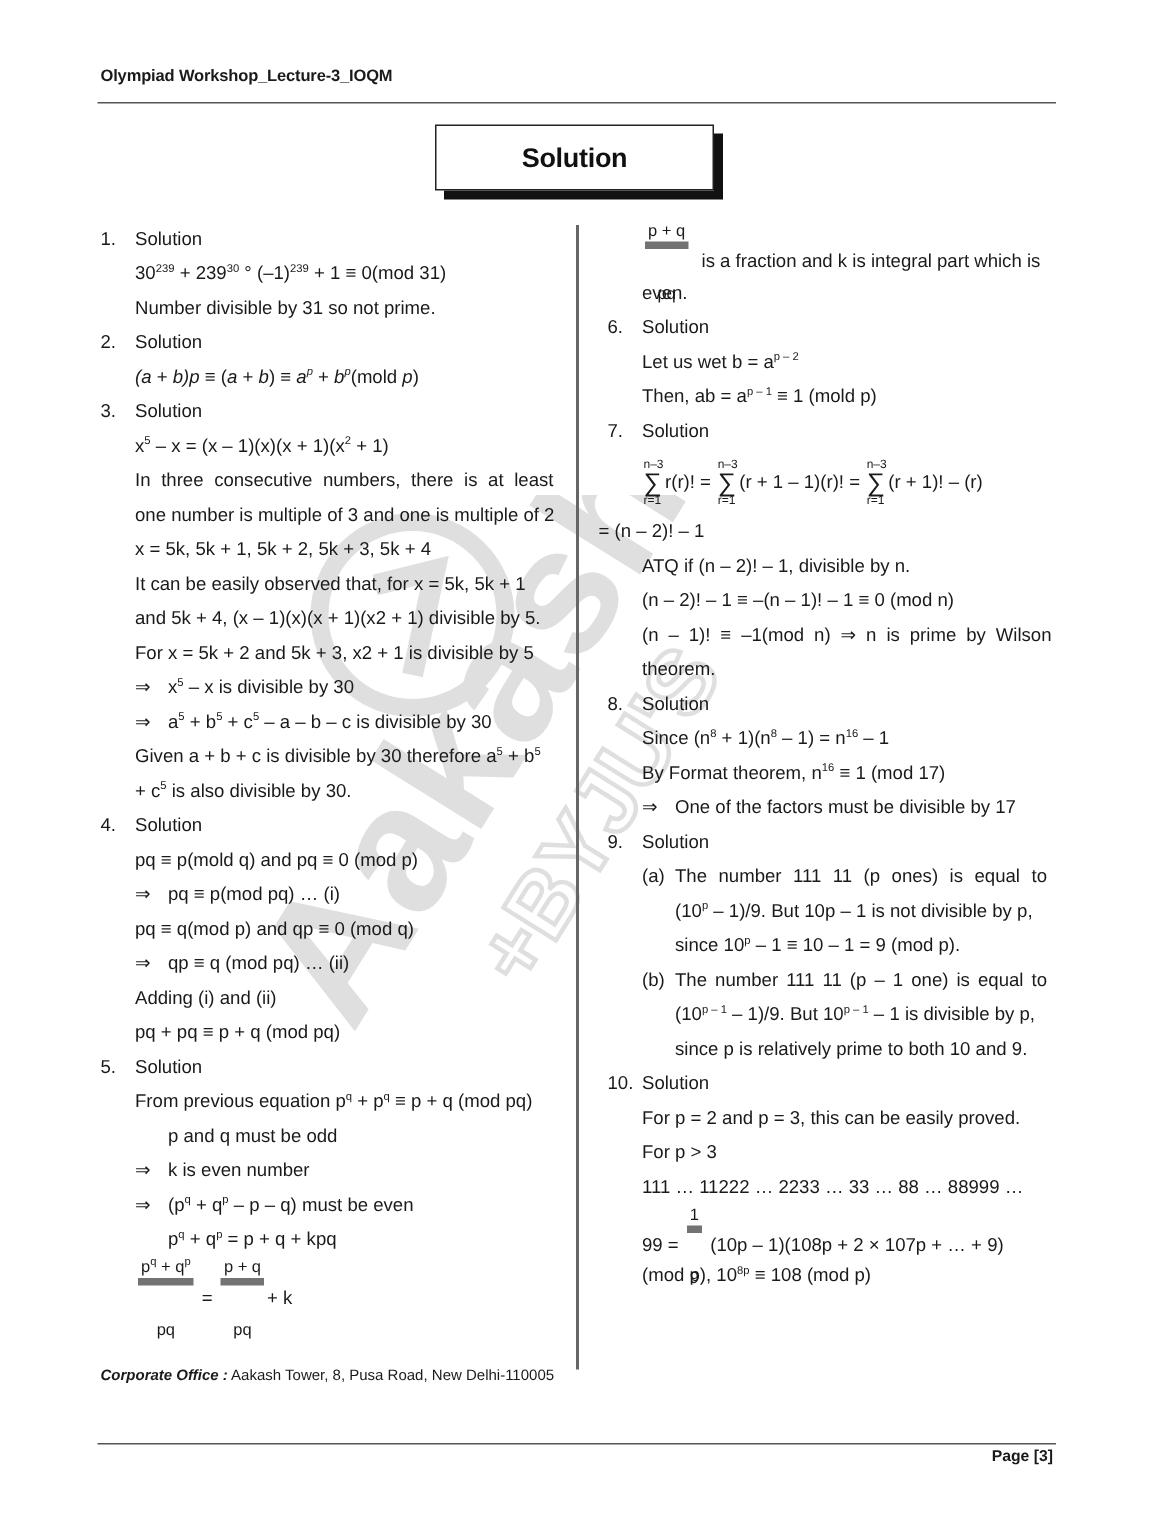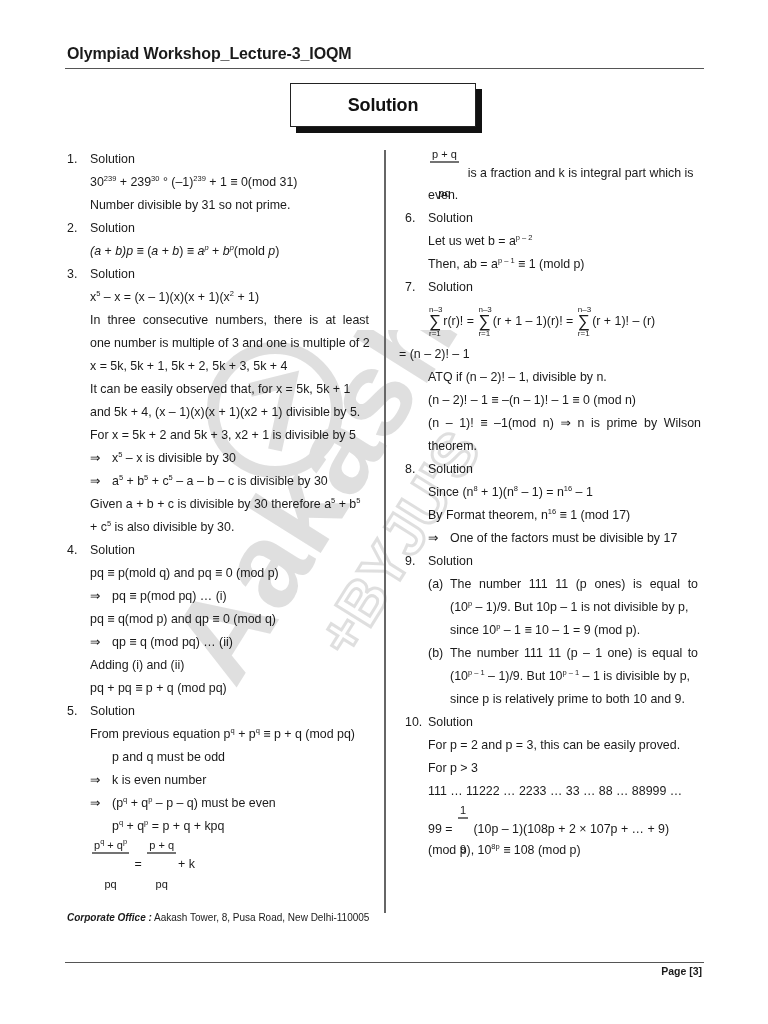--- a/index.html
+++ b/index.html
@@ -1,19 +1,19 @@
 <!DOCTYPE html>
 <html><head>
   <meta charset="utf-8">
   <style>
     * { box-sizing: border-box; margin: 0; padding: 0; }
     html, body { width: 768px; height: 1024px; background: #ffffff; overflow: hidden; }
     body { position: relative; font-family: "Liberation Sans", sans-serif; color: #1a1a1a; font-size: 12.4px; }
 
-    .page-header { position: absolute; left: 67px; top: 45px; font-size: 16px; font-weight: bold; letter-spacing: -0.1px; }
+    .page-header { position: absolute; left: 67px; top: 45px; font-size: 11px; font-weight: bold; letter-spacing: -0.1px; }
     .header-rule { position: absolute; left: 65px; right: 64px; top: 68px; height: 0; border-top: 1.2px solid #555; }
 
     .title-box-wrap { position: absolute; left: 290px; top: 83px; width: 192px; height: 50px; }
     .title-shadow { position: absolute; left: 6px; top: 6px; width: 186px; height: 44px; background: #111; }
     .title-box { position: absolute; left: 0; top: 0; width: 186px; height: 44px; background: #fff; border: 1.2px solid #222; display: flex; align-items: center; justify-content: center; }
     .title-text { font-size: 18px; font-weight: bold; color: #111; letter-spacing: -0.2px; }
 
     .col-divider { position: absolute; left: 384px; top: 150px; width: 2px; height: 763px; background: #666; }
 
     .col { position: absolute; top: 148px; }
@@ -21,21 +21,21 @@
     .col-right { left: 405px; width: 296px; }
 
     .line { position: relative; height: 23px; line-height: 23px; white-space: nowrap; }
     .num { position: absolute; left: 0; }
     .ind1 { padding-left: 23px; }
     .ind2 { padding-left: 45px; }
     .just { text-align: justify; text-align-last: justify; white-space: normal; }
     .arrow { display: inline-block; width: 22px; }
     sup { font-size: 7.5px; vertical-align: 5px; line-height: 0; }
     .frac { display: inline-flex; flex-direction: column; align-items: center; vertical-align: middle; font-size: 11px; line-height: 14px; margin: 0 2px; }
-    .frac .n { border-bottom: 2px solid #737373; padding: 0 2px; }
+    .frac .n { border-bottom: 5px solid #737373; padding: 0 2px; }
     .frac .d { padding: 0 2px; margin-top: 23px; }
     .tall { height: 36px; line-height: 36px; }
     .sum { display: inline-flex; flex-direction: column; align-items: flex-start; vertical-align: middle; font-size: 8px; line-height: 9px; margin: 0 1px; }
     .sum .sig { font-size: 17px; line-height: 15px; }
 
     .footer-rule { position: absolute; left: 65px; right: 64px; top: 962px; border-top: 1.2px solid #555; }
     .footer-left { position: absolute; left: 67px; top: 912px; font-size: 10px; text-align: right; }
     .footer-left .lbl { font-weight: bold; font-style: italic; }
     .footer-right { position: absolute; right: 66px; top: 965px; font-size: 10.5px; font-weight: bold; margin-left: 25px; }
 

